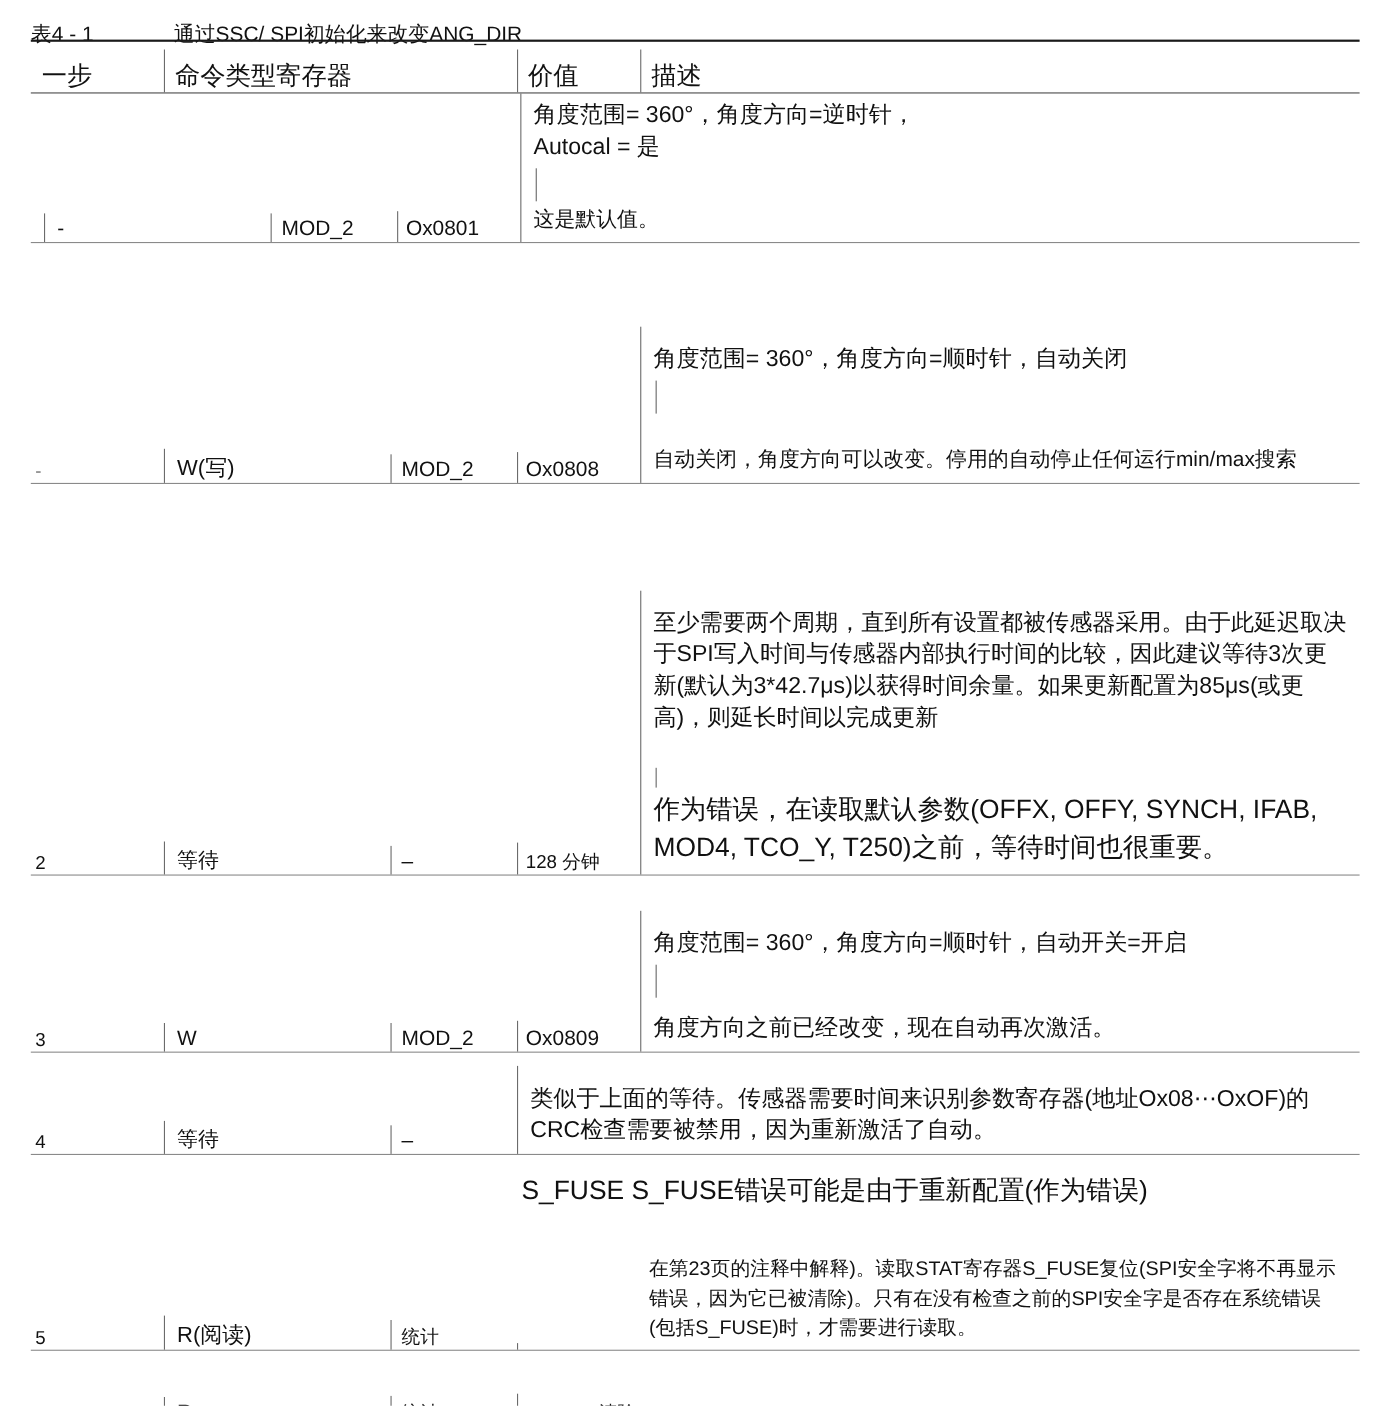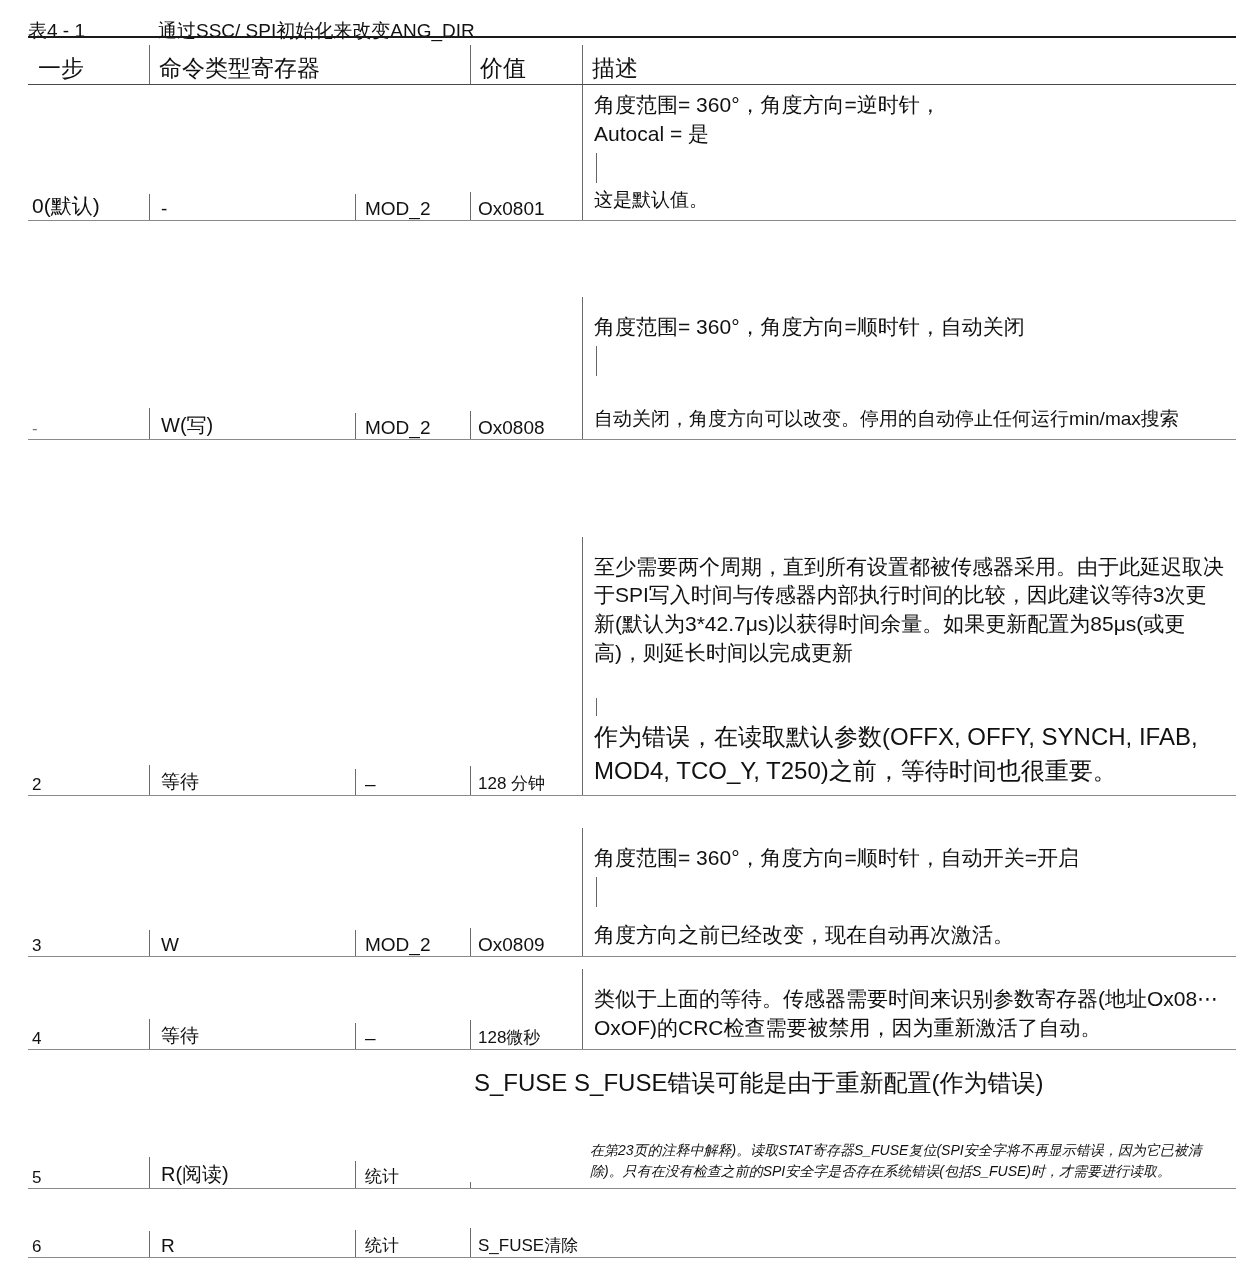--- a/index.html
+++ b/index.html
@@ -66,21 +66,21 @@
 
   .cellpad { padding: 4px 0 0 10px; }
 
   
   .hdr { height: 46px; }
   .hdr .cellpad { font-size: 23px; padding-top: 8px; }
 
   
   .big   { font-size: 21px; line-height: 1.38; }
   .mid   { font-size: 19px; line-height: 1.4; }
-  .xsml  { font-size: 14px; line-height: 1.5; font-style: italic; }
+  .xsml  { font-size: 18px; line-height: 1.5; }
   .xl    { font-size: 24px; line-height: 1.42; }
   .faint { color: #7a7a7a; }
 
   .desc-block { padding: 6px 12px 6px 12px; }
   .desc-block p { margin: 0 0 0 0; }
   .gap-sm { height: 10px; }
   .gap-md { height: 26px; }
   .gap-lg { height: 40px; }
 
   
@@ -135,23 +135,20 @@
         <div class="cellpad">价值</div>
       </div>
       <div class="c-desc vsep">
         <div class="cellpad">描述</div>
       </div>
     </div>
 
     <div class="hrule thin"></div>
 
     <div class="row r0">
-      <div class="c-step">
-        <div class="step-lbl">0(默认)</div>
-      </div>
       <div class="c-cmd vsep">
         <div class="cmd-lbl plain">-</div>
       </div>
       <div class="c-reg vsep">
         <div class="reg-lbl">MOD_2</div>
       </div>
       <div class="c-val vsep">
         <div class="val-lbl">Ox0801</div>
       </div>
       <div class="c-desc vsep">
@@ -247,23 +244,20 @@
     <div class="row r4">
       <div class="c-step">
         <div class="step-lbl small">4</div>
       </div>
       <div class="c-cmd vsep">
         <div class="cmd-lbl plain">等待</div>
       </div>
       <div class="c-reg vsep">
         <div class="reg-lbl">–</div>
       </div>
-      <div class="c-val vsep">
-        <div class="val-lbl cn">128微秒</div>
-      </div>
       <div class="c-desc vsep">
         <div class="desc-block">
           <div class="gap-sm"></div>
           <p class="big">类似于上面的等待。传感器需要时间来识别参数寄存器(地址Ox08⋯OxOF)的CRC检查需要被禁用，因为重新激活了自动。</p>
         </div>
       </div>
     </div>
 
     <div class="hrule light"></div>
 

